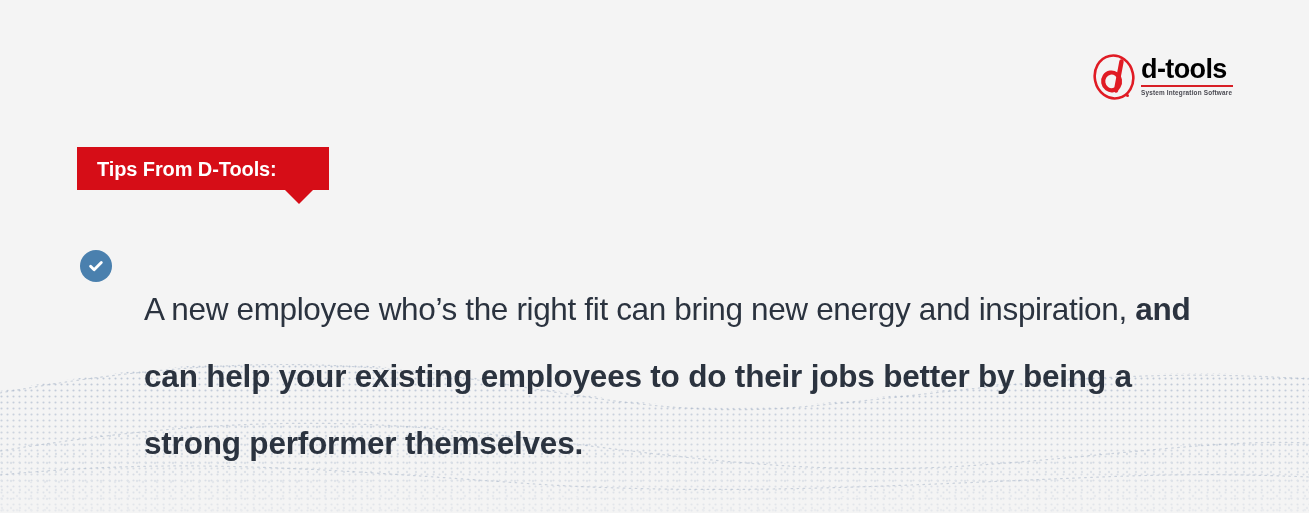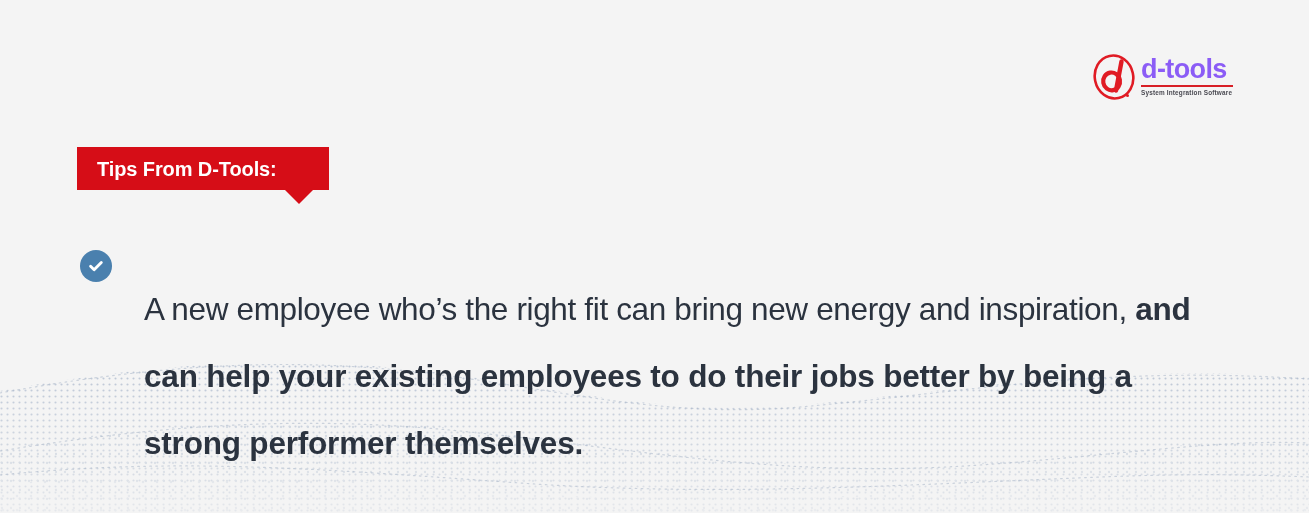--- a/index.html
+++ b/index.html
@@ -52,21 +52,21 @@
   }
   .logo-word {
     position: relative;
     margin-top: 4px;
   }
   .logo-wordmark {
     font-family: "Liberation Sans", sans-serif;
     font-size: 27px;
     font-weight: 700;
     letter-spacing: -0.6px;
-    color: #8b5cf6;
+    color: #000000;
     line-height: 1;
     display: block;
   }
   .logo-rule {
     display: block;
     width: 92px;
     height: 2px;
     background: #d81f26;
     margin-top: 2px;
   }

